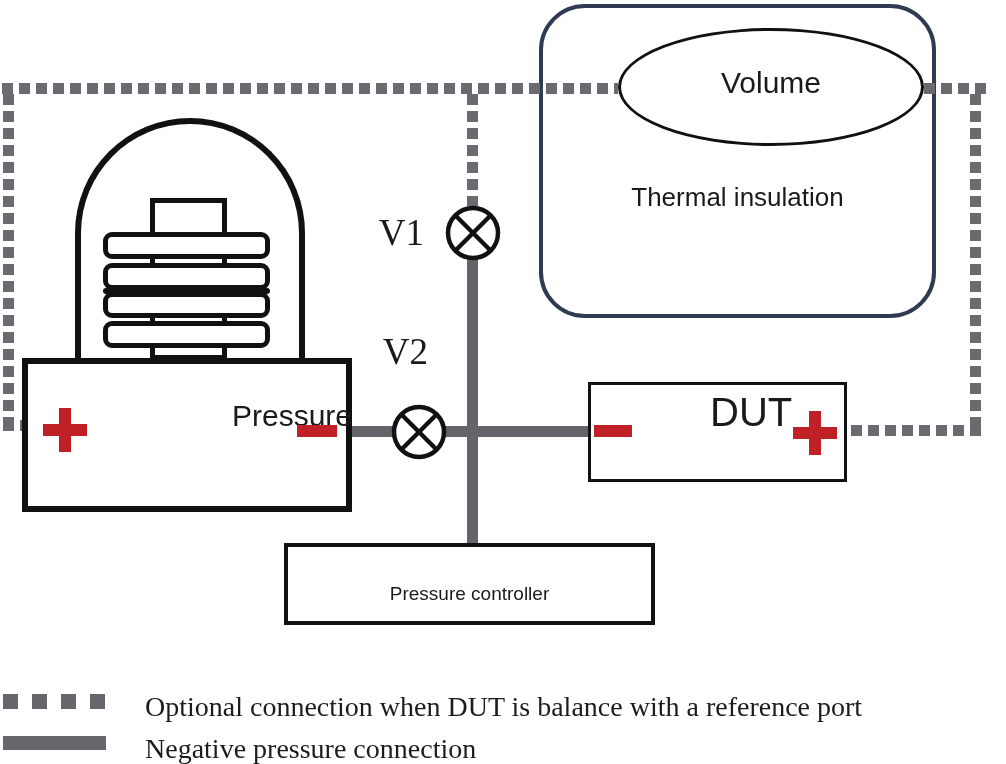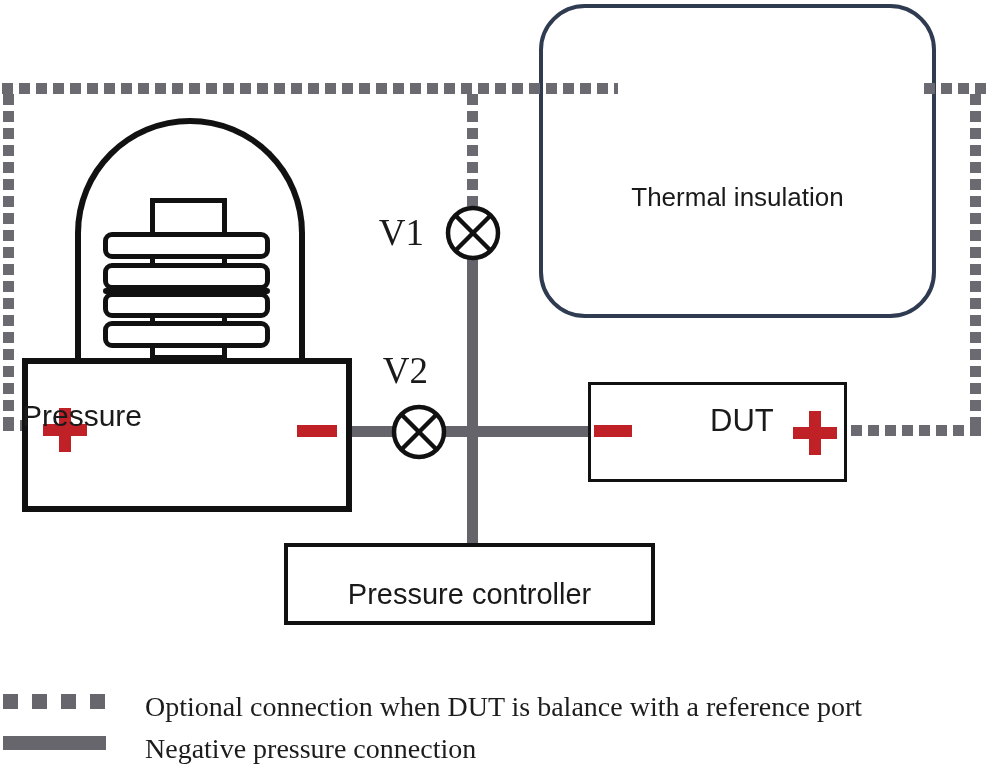--- a/index.html
+++ b/index.html
@@ -28,32 +28,32 @@
   .thermal-label{left:539px;top:182px;width:397px;text-align:center;font-size:26px;}
   
   .dome{left:75px;top:118px;width:230px;height:242px;border:6px solid #111;
         border-bottom:none;border-radius:115px 115px 0 0;background:#fff;box-sizing:border-box;}
   .piston-column{left:150px;top:198px;width:77px;height:162px;border:5px solid #111;background:#fff;box-sizing:border-box;}
   .weight{left:103px;width:167px;border:5px solid #111;border-radius:9px;background:#fff;box-sizing:border-box;}
   .w1{top:232px;height:27px;} .w2{top:263px;height:27px;}
   .w3{top:292px;height:26px;} .w4{top:321px;height:27px;}
   .weight-band{left:103px;top:288px;width:167px;height:6px;background:#111;border-radius:3px;}
   .pb-box{left:22px;top:358px;width:330px;height:154px;border:6px solid #111;background:#fff;box-sizing:border-box;}
-  .pb-label{left:22px;top:398px;width:330px;text-align:left;font-size:30px;line-height:36px;}
+  .pb-label{left:22px;top:398px;width:330px;text-align:right;font-size:30px;line-height:36px;}
   
   .plus{width:44px;height:44px;}
   .plus .vbar{position:absolute;left:16px;top:0;width:12px;height:44px;background:#bf2127;}
   .plus .hbar{position:absolute;left:0;top:16px;width:44px;height:12px;background:#bf2127;}
   .minus{height:12px;background:#bf2127;}
   
   .dut-box{left:588px;top:382px;width:259px;height:100px;border:3px solid #111;background:#fff;box-sizing:border-box;}
-  .dut-label{left:710px;top:403px;font-size:31px;}
+  .dut-label{left:710px;top:390px;font-size:40px;}
   .pc-box{left:284px;top:543px;width:371px;height:82px;border:4px solid #111;background:#fff;box-sizing:border-box;
           display:flex;align-items:center;justify-content:center;}
-  .pc-label{font-size:29px;margin-top:20px;}
+  .pc-label{font-size:19px;margin-top:20px;}
   
   .valve{width:58px;height:58px;}
   .valve-label{font-size:37px;font-family:"Liberation Serif",serif;text-align:right;}
   
   .legend-dotted{left:3px;top:694px;width:104px;height:15px;
     background:repeating-linear-gradient(to right,#66666c 0 15px,transparent 15px 29px);}
   .legend-solid{left:3px;top:736px;width:103px;height:14px;background:#66666c;}
   .legend-text{left:145px;font-size:28px;font-family:"Liberation Serif",serif;color:#1c1c1c;white-space:nowrap;}
   .lt1{top:691px;} .lt2{top:733px;}
 </style>
@@ -65,20 +65,23 @@
   <div class="abs thermal-box"></div>
 
   <div class="abs dot-h" style="left:2px;top:83px;width:616px;"></div>
   <div class="abs dot-h" style="left:924px;top:83px;width:62px;"></div>
   <div class="abs dot-v" style="left:970px;top:94px;height:342px;"></div>
   <div class="abs dot-h" style="left:851px;top:425px;width:130px;"></div>
   <div class="abs dot-v" style="left:3px;top:94px;height:326px;"></div>
   <div class="abs dot-h" style="left:3px;top:420px;width:20px;"></div>
   <div class="abs dot-v" style="left:467px;top:94px;height:112px;"></div>
 
+  <div class="abs volume-ellipse">
+    <span class="volume-label">Volume</span>
+  </div>
   <div class="abs thermal-label">Thermal insulation</div>
 
   <div class="abs gray-h" style="left:352px;top:426px;width:236px;"></div>
   <div class="abs gray-v" style="left:467px;top:258px;height:285px;"></div>
 
   <div class="abs dome"></div>
   <div class="abs piston-column"></div>
   <div class="abs weight w1"></div>
   <div class="abs weight w2"></div>
   <div class="abs weight-band"></div>
@@ -115,20 +118,20 @@
     </svg>
   </div>
   <div class="abs valve" style="left:390px;top:403px;">
     <svg width="58" height="58" viewBox="0 0 58 58">
       <circle cx="29" cy="29" r="25" fill="#ffffff" stroke="#111111" stroke-width="4.5"></circle>
       <line x1="11.5" y1="11.5" x2="46.5" y2="46.5" stroke="#111111" stroke-width="4.5"></line>
       <line x1="46.5" y1="11.5" x2="11.5" y2="46.5" stroke="#111111" stroke-width="4.5"></line>
     </svg>
   </div>
   <div class="abs valve-label" style="left:344px;top:211px;width:80px;">V1</div>
-  <div class="abs valve-label" style="left:350px;top:349px;width:78px;">V2</div>
+  <div class="abs valve-label" style="left:350px;top:330px;width:78px;">V2</div>
 
   <div class="abs legend-dotted"></div>
   <div class="abs legend-text lt1">Optional connection when DUT is balance with a reference port</div>
   <div class="abs legend-solid"></div>
   <div class="abs legend-text lt2">Negative pressure connection</div>
 
 </div>
 
 </body></html>

